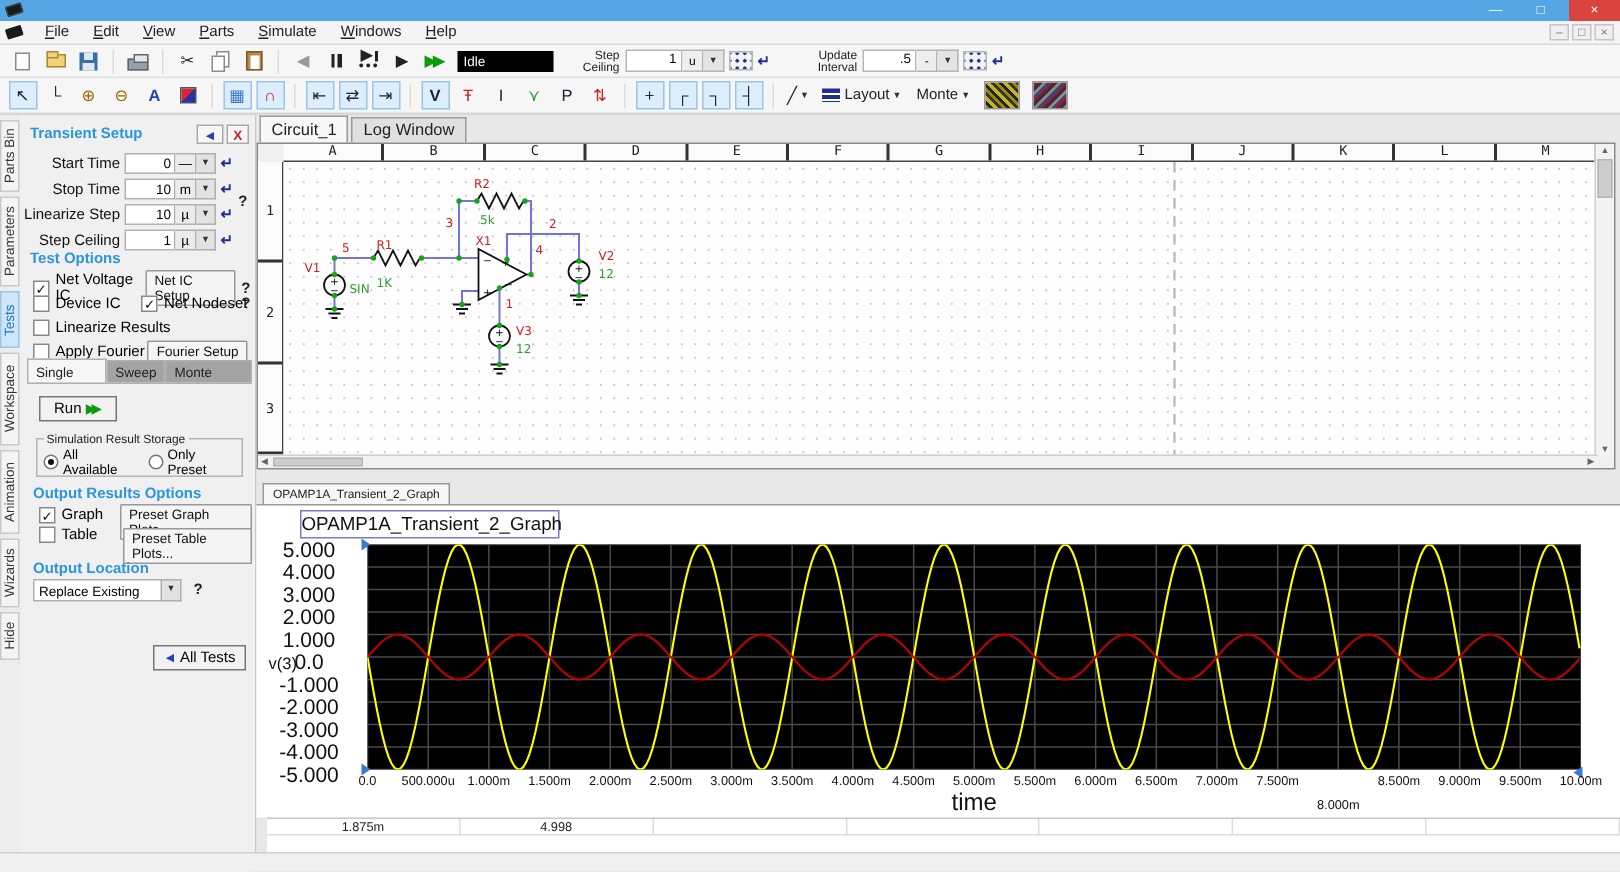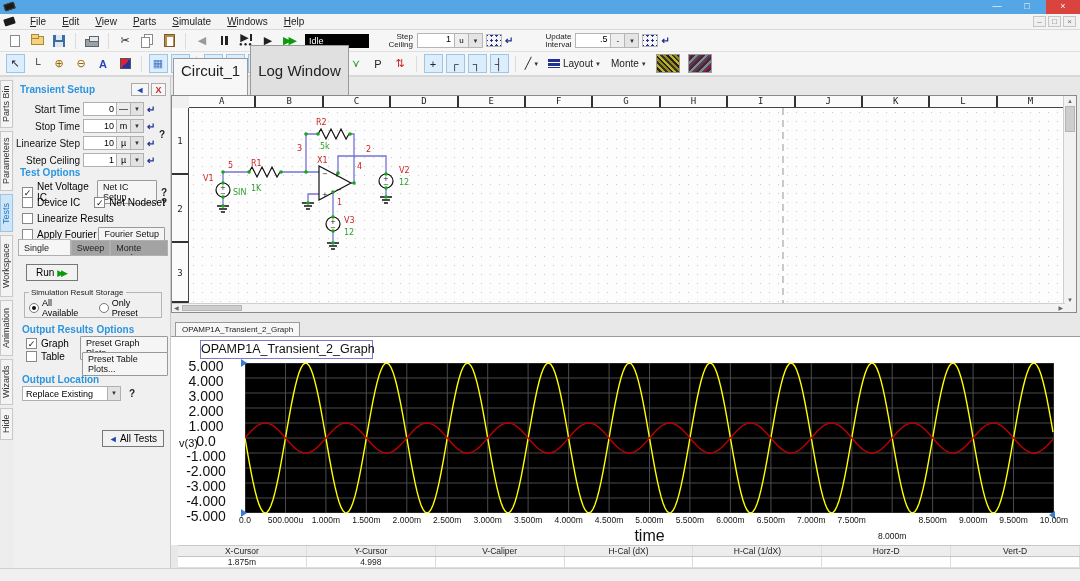--- a/index.html
+++ b/index.html
@@ -100,21 +100,21 @@
   #storage-box { position:absolute; left:6px; top:32px; width:138px; height:30px; border:1px solid #b5b5b5; }
   #storage-box legend { font-size:8px; color:#222; padding:0 2px; margin-left:4px; }
   .radio { width:10px; height:10px; border:1px solid #777; border-radius:50%; background:#fff; display:inline-block; position:relative; margin-right:3px; flex:none; }
   .radio.sel::after { content:""; position:absolute; left:2px; top:2px; width:4px; height:4px; border-radius:50%; background:#111; }
   #all-tests-btn { position:absolute; right:6px; top:353px; border:1px solid #777; background:#f2f2f2; padding:2px 6px; font-size:10px; }
   #all-tests-btn .arr { color:#2244bb; font-size:9px; }
 
   
   #main { position:absolute; left:171px; top:77px; width:909px; height:504px; background:#e8e8e8; }
   #doctabs { position:absolute; left:0; top:2px; width:909px; height:16px; display:flex; align-items:flex-end; }
-  .dtab { border:1px solid #9a9a9a; border-bottom:none; background:#e0e0e0; padding:16px 7px; font-size:15px; color:#222; margin-left:2px; }
+  .dtab { border:1px solid #9a9a9a; border-bottom:none; background:#e0e0e0; padding:2px 7px; font-size:11px; color:#222; margin-left:2px; }
   .dtab.active { background:#f7f7f7; padding-top:3px; }
 
   #circuit-frame { position:absolute; left:0; top:18px; width:906px; height:218px; background:#f0f0f0; border:1px solid #8a8a8a; }
   #colheads { position:absolute; left:17px; top:0; width:876px; height:12px; display:flex; border-bottom:1px solid #444; background:#fbfbfb; }
   .colcell { flex:1; border-right:2px solid #333; text-align:center; font-family:"DejaVu Sans Mono", monospace; font-size:9px; color:#222; line-height:11px; }
   #rowheads { position:absolute; left:0; top:12px; width:17px; height:197px; border-right:1px solid #444; background:#fbfbfb; }
   .rowcell { position:absolute; left:0; width:16px; text-align:center; font-family:"DejaVu Sans Mono", monospace; font-size:9px; color:#222; border-bottom:2px solid #333; }
   #canvas { position:absolute; left:17px; top:12px; width:876px; height:197px; background:#fdfdfd;
     background-image:radial-gradient(#c9c9c9 0.7px, transparent 0.9px); background-size:9px 9px; }
   #circuit-svg { position:absolute; left:0; top:0; }
@@ -596,29 +596,20 @@
         <span class="xtick" style="left: 731.65px;">8.500m</span>
         <span class="xtick" style="left: 772.1px;">9.000m</span>
         <span class="xtick" style="left: 812.55px;">9.500m</span>
         <span class="xtick" style="left: 853px;">10.00m</span>
       </div>
     <div id="xlabel" style="left: 448.5px;">time</div>
   </div>
 </div>
 
 <div id="cursor-table">
-  <div id="ct-heads">
-      <div>X-Cursor</div>
-      <div>Y-Cursor</div>
-      <div>V-Caliper</div>
-      <div>H-Cal (dX)</div>
-      <div>H-Cal (1/dX)</div>
-      <div>Horz-D</div>
-      <div>Vert-D</div>
-    </div>
   <div id="ct-vals">
       <div>1.875m</div>
       <div>4.998</div>
       <div></div>
       <div></div>
       <div></div>
       <div></div>
       <div></div>
     </div>
 </div>

